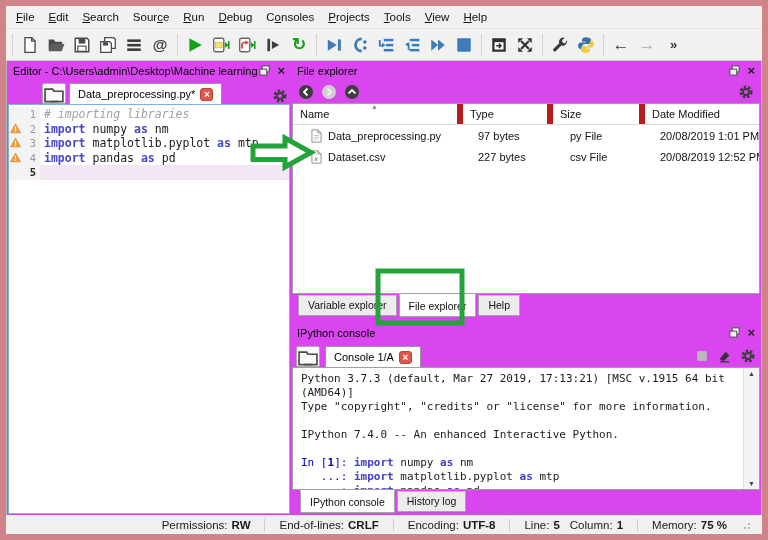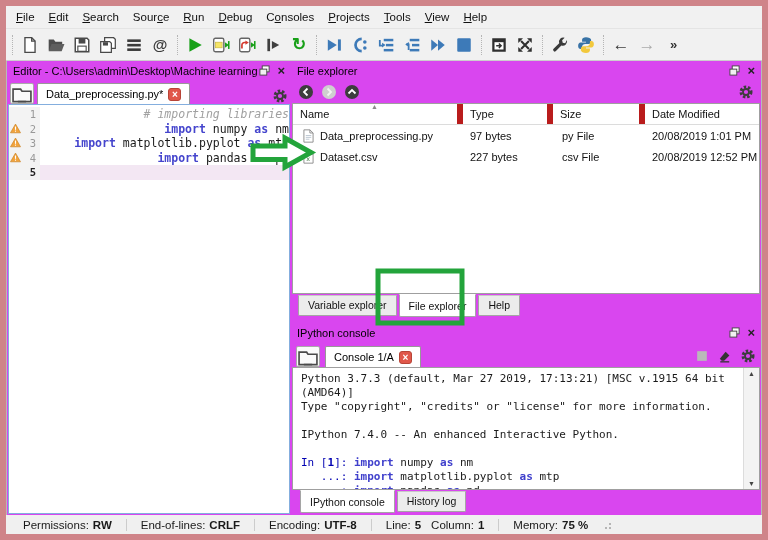--- a/index.html
+++ b/index.html
@@ -25,45 +25,45 @@
   .icon svg{display:block;}
   .s11 svg{width:11px;height:11px;}
   .s14 svg{width:14px;height:14px;}
   .s15 svg{width:15px;height:15px;}
   .s16 svg{width:16px;height:16px;}
   .spacer{flex:1;}
   .tab{display:flex;align-items:center;gap:5px;background:#fff;border:1px solid #989898;border-bottom:none;border-radius:2px 2px 0 0;padding:0 8px;font-size:11px;height:21px;box-sizing:border-box;}
   .tab-close{width:13px;height:13px;border-radius:3px;background:#e0574a;border:1px solid #b74437;color:#fff;font-size:10px;line-height:11px;text-align:center;font-weight:bold;box-sizing:border-box;}
   
   .editor-pane{flex:0 0 285px;display:flex;flex-direction:column;min-width:0;padding:0 1px 1px 2px;box-sizing:border-box;}
-  .editor-tabbar{flex:0 0 24px;display:flex;align-items:flex-end;gap:3px;padding:0 2px;}
+  .editor-tabbar{flex:0 0 24px;display:flex;align-items:flex-end;gap:3px;padding:0 2px;margin-left:32px;}
   .corner-btn{width:24px;height:21px;border:1px solid #aaa;background:#fafafa;display:flex;align-items:center;justify-content:center;border-radius:2px;box-sizing:border-box;}
   .editor-body{flex:1;background:#fff;border:1px solid #84aede;font-family:"DejaVu Sans Mono",monospace;font-size:11.5px;overflow:hidden;min-height:0;padding-top:2px;}
   .ed-line{display:flex;height:14.5px;line-height:14.5px;white-space:pre;}
   .ed-gutter{flex:0 0 31px;background:#f3f3f3;color:#999;text-align:right;padding-right:4px;position:relative;font-size:10.5px;box-sizing:border-box;}
   .ed-gutter .warn{position:absolute;left:1px;top:1px;}
   .ed-gutter .warn svg{width:11px;height:11px;display:block;}
-  .ed-code{flex:1;padding-left:4px;text-align:right;}
+  .ed-code{flex:1;padding-left:4px;}
   .ed-line.current .ed-code{background:#f3e7f3;}
   .ed-line.current .ed-gutter{color:#222;font-weight:bold;}
   .tok-comment{color:#a0a0a0;font-style:italic;}
   .tok-kw{color:#4545cd;font-weight:bold;}
   .tok-plain{color:#1a1a1a;}
   
   .right-col{flex:1;display:flex;flex-direction:column;min-width:0;padding:0 2px 1px 1px;box-sizing:border-box;}
   .fe-pane{flex:0 0 258px;display:flex;flex-direction:column;min-height:0;}
   .fe-toolbar{flex:0 0 23px;display:flex;align-items:center;gap:7px;padding:0 6px;}
   .fe-table{flex:1;background:#fff;border:1px solid #9f9f9f;position:relative;font-size:11px;min-height:0;overflow:hidden;}
   .fe-header{display:flex;height:20px;line-height:20px;border-bottom:1px solid #dcdcdc;color:#111;}
   .fe-hcell{box-sizing:border-box;padding:0 7px;border-right:6px solid #b91c1c;}
   .col-name{flex:0 0 170px;}
   .col-size{flex:0 0 92px;}
   .col-type{flex:0 0 90px;}
   .col-date{flex:1;border-right:none;}
-  .fe-row{display:flex;height:21px;align-items:center;color:#111;}
+  .fe-row{display:flex;height:21px;align-items:center;color:#111;padding-left:8px;}
   .fe-cell{box-sizing:border-box;padding:0 7px;white-space:nowrap;overflow:hidden;}
   .fe-cell.col-name{display:flex;align-items:center;gap:6px;padding-left:10px;}
   .fe-cell.col-size{text-align:left;padding-right:14px;}
   .fe-cell svg{width:11px;height:14px;flex:0 0 11px;}
   .sort-arrow{position:absolute;top:-1px;left:78px;font-size:7px;color:#8a8a8a;}
   .fe-tabs,.console-tabs{display:flex;gap:2px;align-items:flex-start;}
   .fe-tabs{flex:0 0 24px;padding:1px 0 0 6px;}
   .console-tabs{flex:0 0 23px;padding:1px 0 0 8px;}
   .b-tab{background:#ececec;border:1px solid #a5a5a5;border-top:1px solid #c8c8c8;padding:3px 9px 4px;font-size:10.5px;border-radius:0 0 2px 2px;color:#111;}
   .b-tab.sel{background:#fff;border-top-color:#fff;margin-top:-1px;padding-top:5px;}
@@ -73,21 +73,21 @@
   .console-tabrow .right-icons{display:flex;align-items:center;gap:8px;margin-bottom:3px;}
   .console-body{flex:1;display:flex;background:#fff;border:1px solid #9f9f9f;min-height:0;}
   .console-lines{flex:1;font-family:"DejaVu Sans Mono",monospace;font-size:11px;line-height:14px;padding:4px 0 0 8px;white-space:pre;overflow:hidden;color:#1a1a1a;}
   .cl-line{height:14px;}
   .tok-p{color:#0000b2;}
   .tok-pb{color:#0000b2;font-weight:bold;}
   .tok-k{color:#4040cc;font-weight:bold;}
   .tok-t{color:#1a1a1a;}
   .console-scroll{flex:0 0 15px;border-left:1px solid #dcdcdc;background:#f3f3f3;display:flex;flex-direction:column;justify-content:space-between;align-items:center;padding:2px 0;font-size:7px;color:#444;}
   
-  .statusbar{flex:0 0 19px;display:flex;align-items:center;font-size:11.5px;color:#1a1a1a;padding:0 12px 0 12px;justify-content:flex-start;background:#f0f0f0;}
+  .statusbar{flex:0 0 19px;display:flex;align-items:center;font-size:11.5px;color:#1a1a1a;padding:0 12px 0 12px;justify-content:flex-end;background:#f0f0f0;}
   .sb-item{margin:0 5px;white-space:nowrap;}
   .sb-item b{margin-left:4px;}
   .sb-sep{width:1px;height:12px;background:#cccccc;margin:0 9px;}
   .sb-grip{width:8px;height:8px;position:relative;margin-left:10px;}
   .sb-grip::before{content:"";position:absolute;right:0;bottom:0;width:2px;height:2px;background:#b5b5b5;box-shadow:-4px 0 #b5b5b5,0 -4px #b5b5b5;}
   .overlay{position:absolute;inset:0;pointer-events:none;}
 </style>
 </head>
 <body>
 

